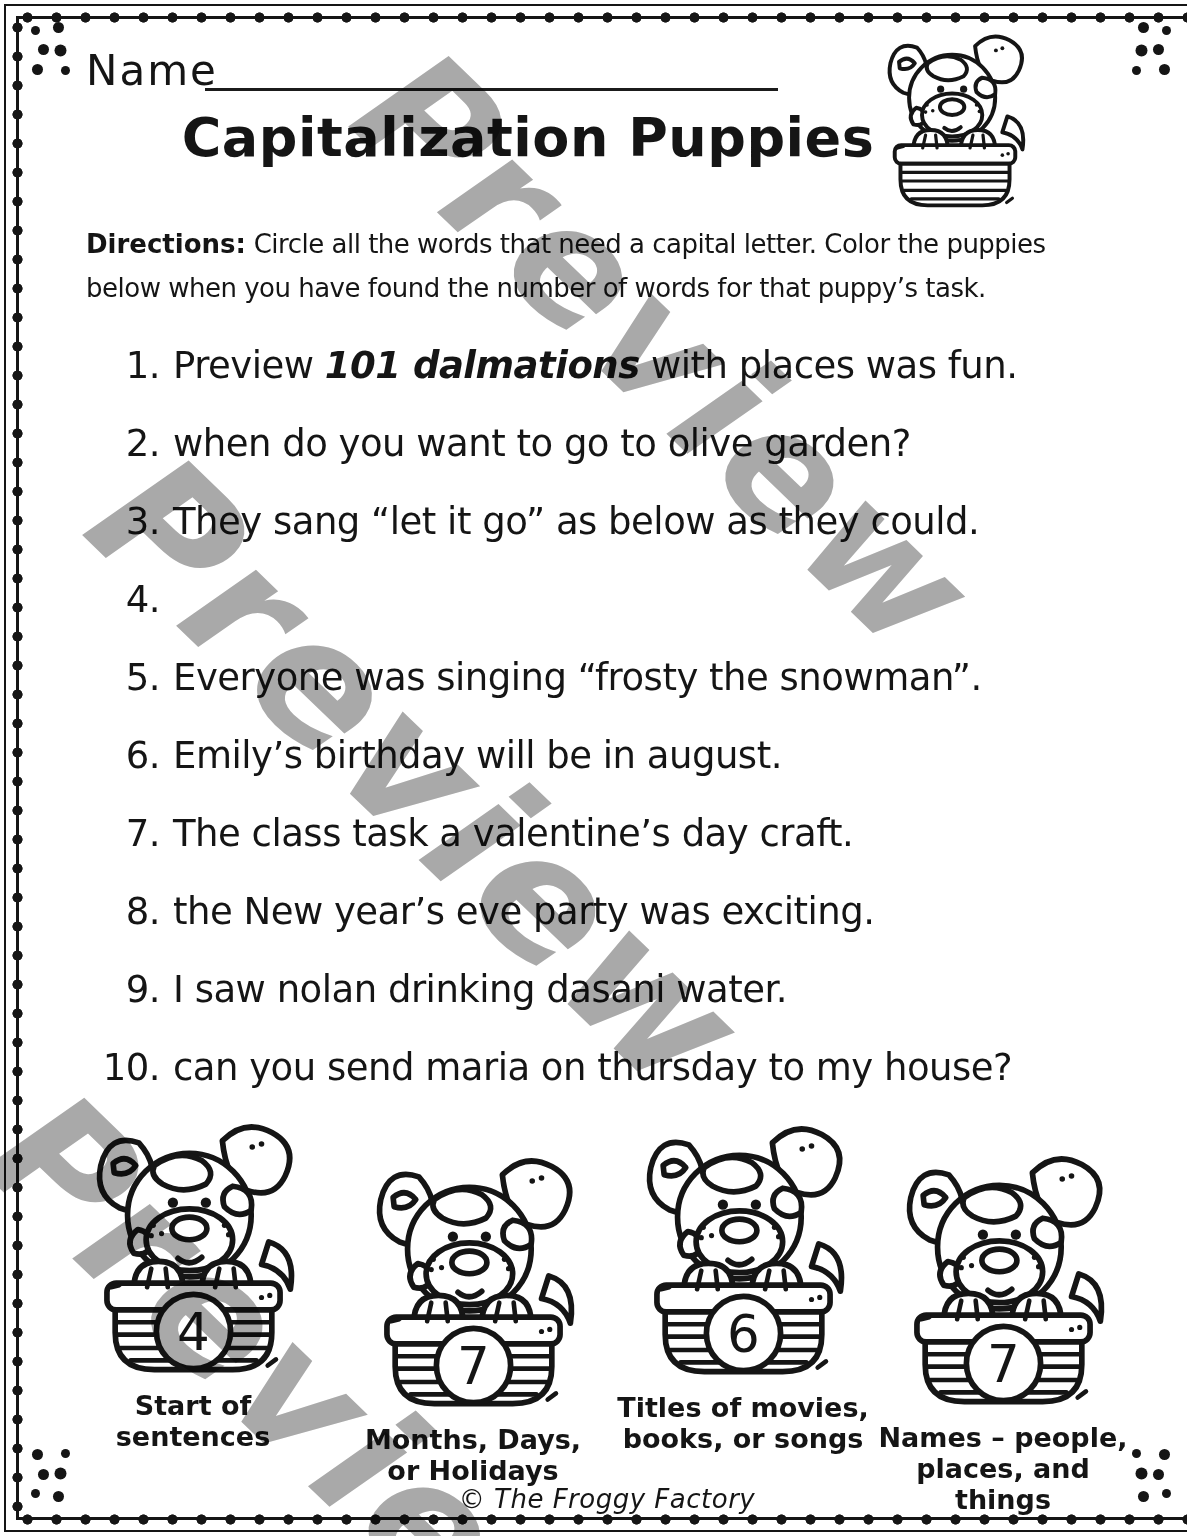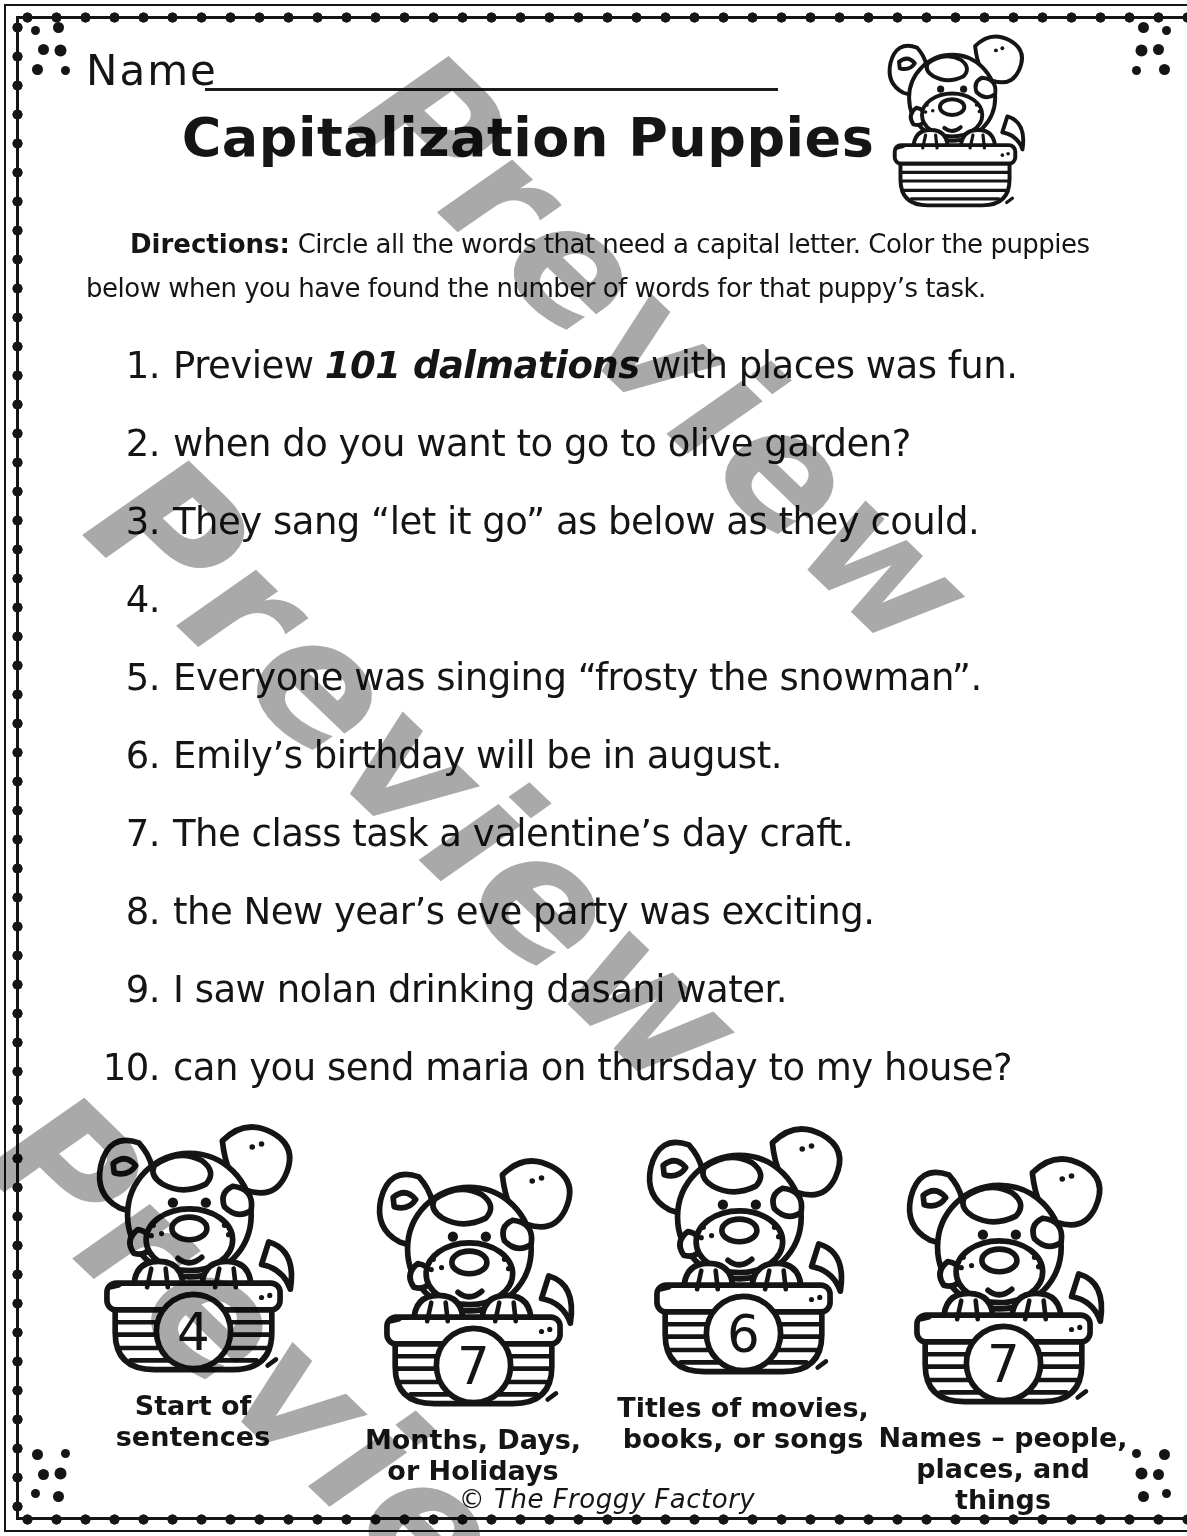--- a/index.html
+++ b/index.html
@@ -23,21 +23,21 @@
   .cl-tr{right:40px;top:26px;transform:scaleX(-1);}
   .cl-bl{left:31px;bottom:38px;transform:scaleY(-1);}
   .cl-br{right:40px;bottom:38px;transform:scale(-1,-1);}
   
   .name-row{position:absolute;left:86px;top:46px;font-size:42px;letter-spacing:2px;}
   .name-line{position:absolute;left:205px;top:88px;width:573px;border-bottom:3px solid #1b1b1b;}
   .title{position:absolute;left:68px;top:106px;width:920px;text-align:center;font-size:54px;font-weight:bold;letter-spacing:0.5px;}
   .header-puppy{position:absolute;left:876px;top:26px;width:158px;height:188px;}
   
   .directions{position:absolute;left:86px;top:222px;font-size:26px;line-height:44px;letter-spacing:-0.5px;white-space:nowrap;}
-  .directions b{letter-spacing:0;margin-left:44px;}
+  .directions b{letter-spacing:0;}
   
   .sentences{position:absolute;left:86px;top:326px;margin:0;padding:0;list-style:none;}
   .sentence{display:flex;align-items:center;height:78px;font-size:37px;letter-spacing:-0.5px;}
   .sentence .num{width:74px;text-align:right;margin-right:13px;flex:none;}
   .sentence em{font-style:italic;font-weight:bold;}
   
   .pcol{position:absolute;width:262px;display:flex;flex-direction:column;align-items:center;}
   .pcol svg.pup{width:227px;height:270px;display:block;}
   .pcol .plabel{margin-top:8px;font-size:27px;font-weight:bold;line-height:31px;text-align:center;}
   .pc1{left:62px;top:1112px;}

